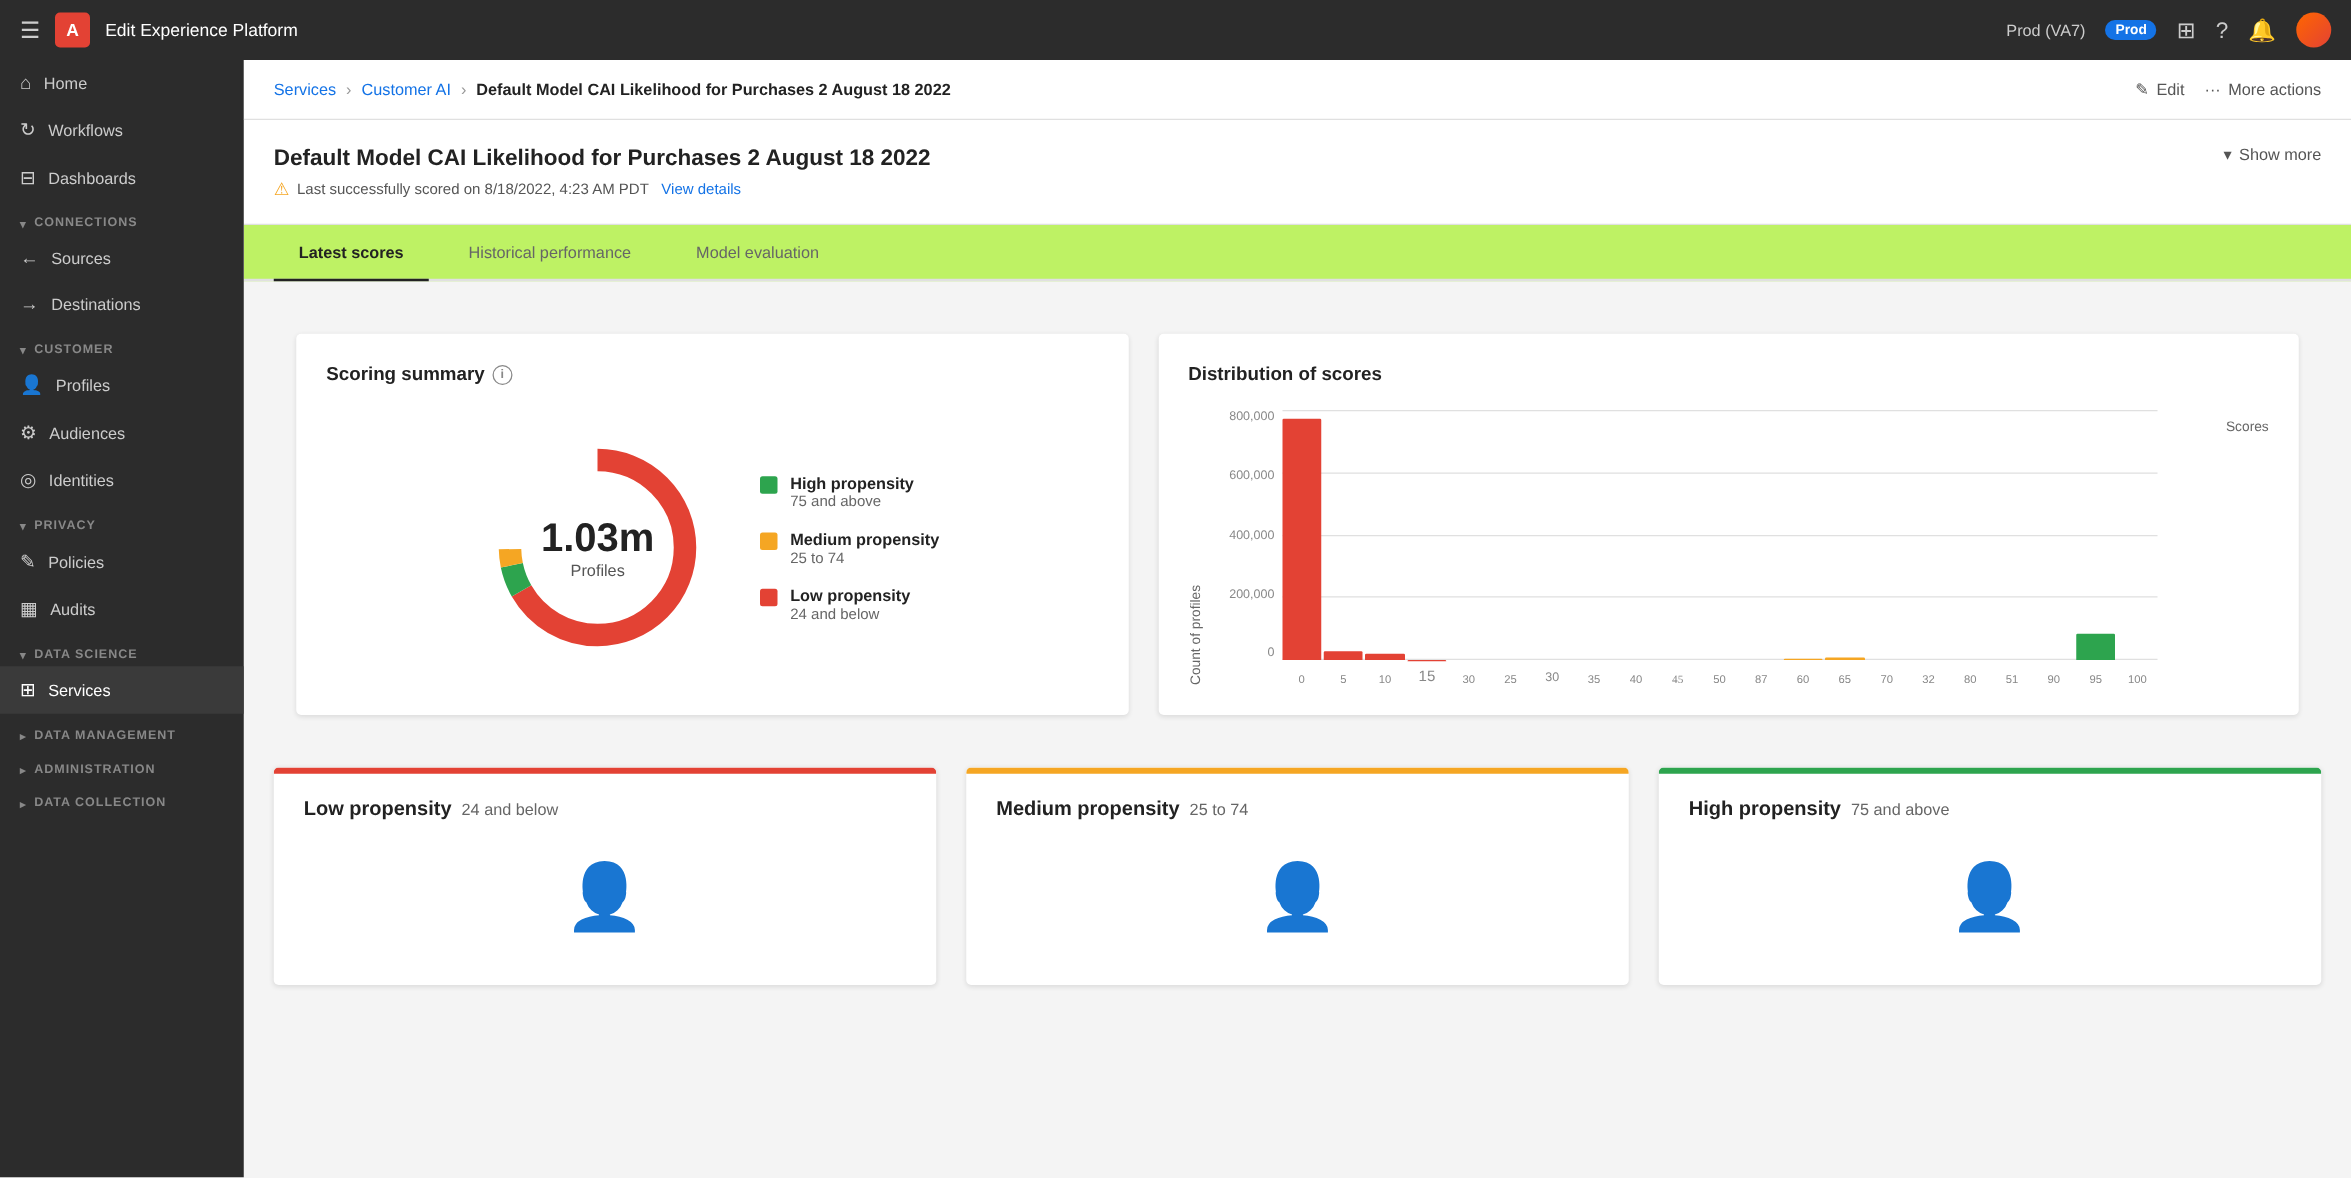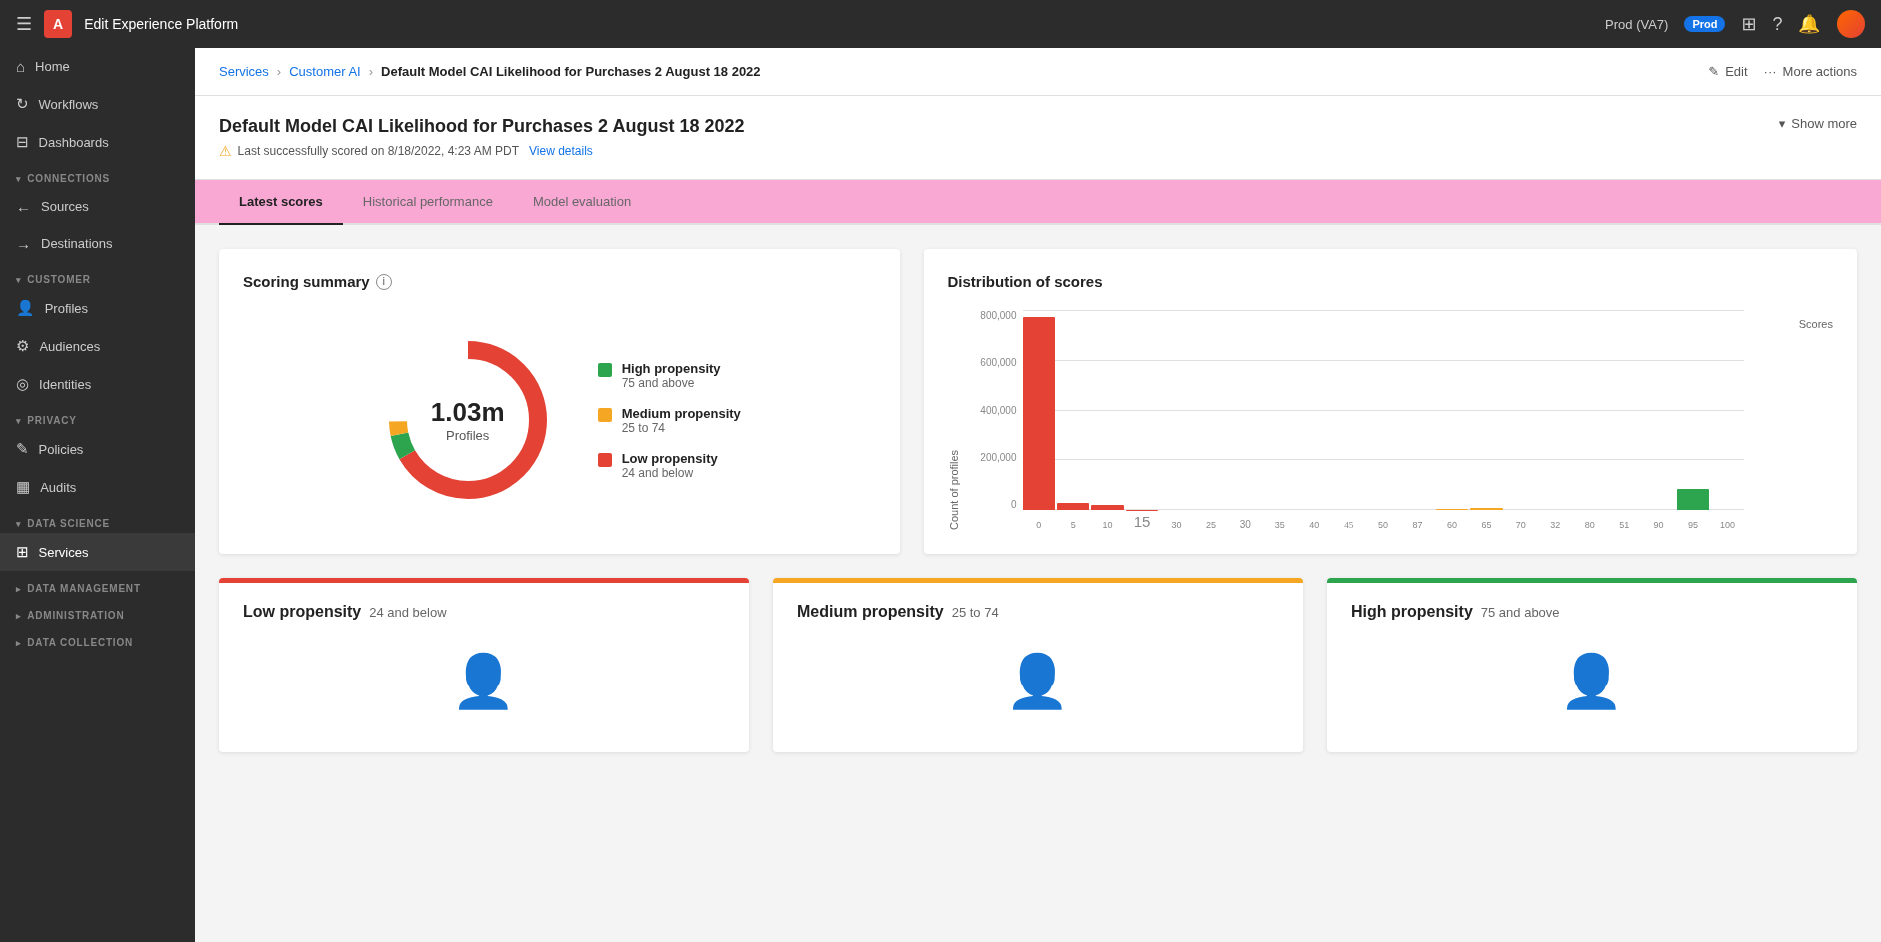--- a/index.html
+++ b/index.html
@@ -95,56 +95,56 @@
       display: flex; align-items: flex-start; justify-content: space-between;
     }
     .model-title { font-size: 18px; font-weight: 700; color: #222; margin-bottom: 6px; }
     .model-status { display: flex; align-items: center; gap: 6px; font-size: 12px; color: #555; }
     .warning-icon { color: #f5a623; font-size: 14px; }
     .view-details { color: #1473e6; text-decoration: none; font-size: 12px; margin-left: 4px; }
     .show-more-btn { display: flex; align-items: center; gap: 6px; font-size: 13px; color: #555; cursor: pointer; border: none; background: none; }
 
     
     .tabs-bar {
-      background: #f9a8d4;
+      background: #bef264;
       padding: 0 24px;
       border-bottom: 2px solid #e0e0e0;
-      display: flex; gap: 0;
+      display: flex; gap: 12px;
     }
     .tab {
       padding: 14px 20px;
       font-size: 13px;
       color: #666;
       cursor: pointer;
       border-bottom: 2px solid transparent;
       margin-bottom: -2px;
     }
     .tab.active { color: #222; border-bottom-color: #222; font-weight: 600; }
 
     
-    .charts-section { padding: 24px; display: flex; gap: 24px; }
+    .charts-section { padding: 42px; display: flex; gap: 24px; }
 
     .chart-card {
       background: #fff;
       border-radius: 4px;
       padding: 24px;
       box-shadow: 0 1px 4px rgba(0,0,0,0.1);
     }
     .chart-card.scoring { flex: 1; }
     .chart-card.distribution { flex: 1.4; }
 
     .card-title { font-size: 15px; font-weight: 600; color: #222; margin-bottom: 20px; display: flex; align-items: center; gap: 6px; }
     .info-icon { width: 16px; height: 16px; border-radius: 50%; border: 1.5px solid #888; color: #888; font-size: 10px; display: inline-flex; align-items: center; justify-content: center; flex-shrink: 0; }
 
     
     .scoring-content { display: flex; align-items: center; gap: 40px; justify-content: center; padding: 20px 0; }
     .donut-container { position: relative; width: 180px; height: 180px; }
     .donut-svg { width: 180px; height: 180px; }
     .donut-center { position: absolute; top: 50%; left: 50%; transform: translate(-50%, -50%); text-align: center; }
-    .donut-value { font-size: 26px; font-weight: 700; color: #222; }
+    .donut-value { font-size: 32px; font-weight: 700; color: #222; }
     .donut-label { font-size: 13px; color: #555; }
 
     .legend { display: flex; flex-direction: column; gap: 16px; }
     .legend-item { display: flex; align-items: flex-start; gap: 10px; }
     .legend-color { width: 14px; height: 14px; border-radius: 2px; flex-shrink: 0; margin-top: 2px; }
     .legend-text { font-size: 13px; }
     .legend-title { font-weight: 600; color: #222; }
     .legend-sub { color: #666; font-size: 12px; }
 
     
@@ -429,21 +429,21 @@
                     <div style="flex: 1 1 0%; background: rgb(45, 164, 78); height: 0%; border-radius: 1px 1px 0px 0px; min-width: 0px;"></div>
                     <div style="flex: 1 1 0%; background: rgb(45, 164, 78); height: 0%; border-radius: 1px 1px 0px 0px; min-width: 0px;"></div>
                     <div style="flex: 1 1 0%; background: rgb(45, 164, 78); height: 10.5882%; border-radius: 1px 1px 0px 0px; min-width: 0px;"></div>
                     <div style="flex: 1 1 0%; background: rgb(45, 164, 78); height: 0%; border-radius: 1px 1px 0px 0px; min-width: 0px;"></div>
                   </div>
 
                 <div id="x-labels" style="position:absolute; left:55px; right:0; bottom:0; height:20px; display:flex; align-items:flex-end; gap:2px;">
                     <div style="flex: 1 1 0%; text-align: center; font-size: 9px; color: rgb(136, 136, 136); min-width: 0px; overflow: hidden;">0</div>
                     <div style="flex: 1 1 0%; text-align: center; font-size: 9px; color: rgb(136, 136, 136); min-width: 0px; overflow: hidden;">5</div>
                     <div style="flex: 1 1 0%; text-align: center; font-size: 9px; color: rgb(136, 136, 136); min-width: 0px; overflow: hidden;">10</div>
-                    <div style="flex: 1 1 0%; text-align: center; font-size: 15px; color: rgb(136, 136, 136); min-width: 0px; overflow: hidden;">15</div>
+                    <div style="flex: 1 1 0%; text-align: center; font-size: 12px; color: rgb(136, 136, 136); min-width: 0px; overflow: hidden;">15</div>
                     <div style="flex: 1 1 0%; text-align: center; font-size: 9px; color: rgb(136, 136, 136); min-width: 0px; overflow: hidden;">30</div>
                     <div style="flex: 1 1 0%; text-align: center; font-size: 9px; color: rgb(136, 136, 136); min-width: 0px; overflow: hidden;">25</div>
                     <div style="flex: 1 1 0%; text-align: center; font-size: 10px; color: rgb(136, 136, 136); min-width: 0px; overflow: hidden;">30</div>
                     <div style="flex: 1 1 0%; text-align: center; font-size: 9px; color: rgb(136, 136, 136); min-width: 0px; overflow: hidden;">35</div>
                     <div style="flex: 1 1 0%; text-align: center; font-size: 9px; color: rgb(136, 136, 136); min-width: 0px; overflow: hidden;">40</div>
                     <div style="flex: 1 1 0%; text-align: center; font-size: 9px; color: rgb(136, 136, 136); min-width: 0px; overflow: hidden; font-family: Liberation Serif, serif;">45</div>
                     <div style="flex: 1 1 0%; text-align: center; font-size: 9px; color: rgb(136, 136, 136); min-width: 0px; overflow: hidden;">50</div>
                     <div style="flex: 1 1 0%; text-align: center; font-size: 9px; color: rgb(136, 136, 136); min-width: 0px; overflow: hidden;">87</div>
                     <div style="flex: 1 1 0%; text-align: center; font-size: 9px; color: rgb(136, 136, 136); min-width: 0px; overflow: hidden;">60</div>
                     <div style="flex: 1 1 0%; text-align: center; font-size: 9px; color: rgb(136, 136, 136); min-width: 0px; overflow: hidden;">65</div>

